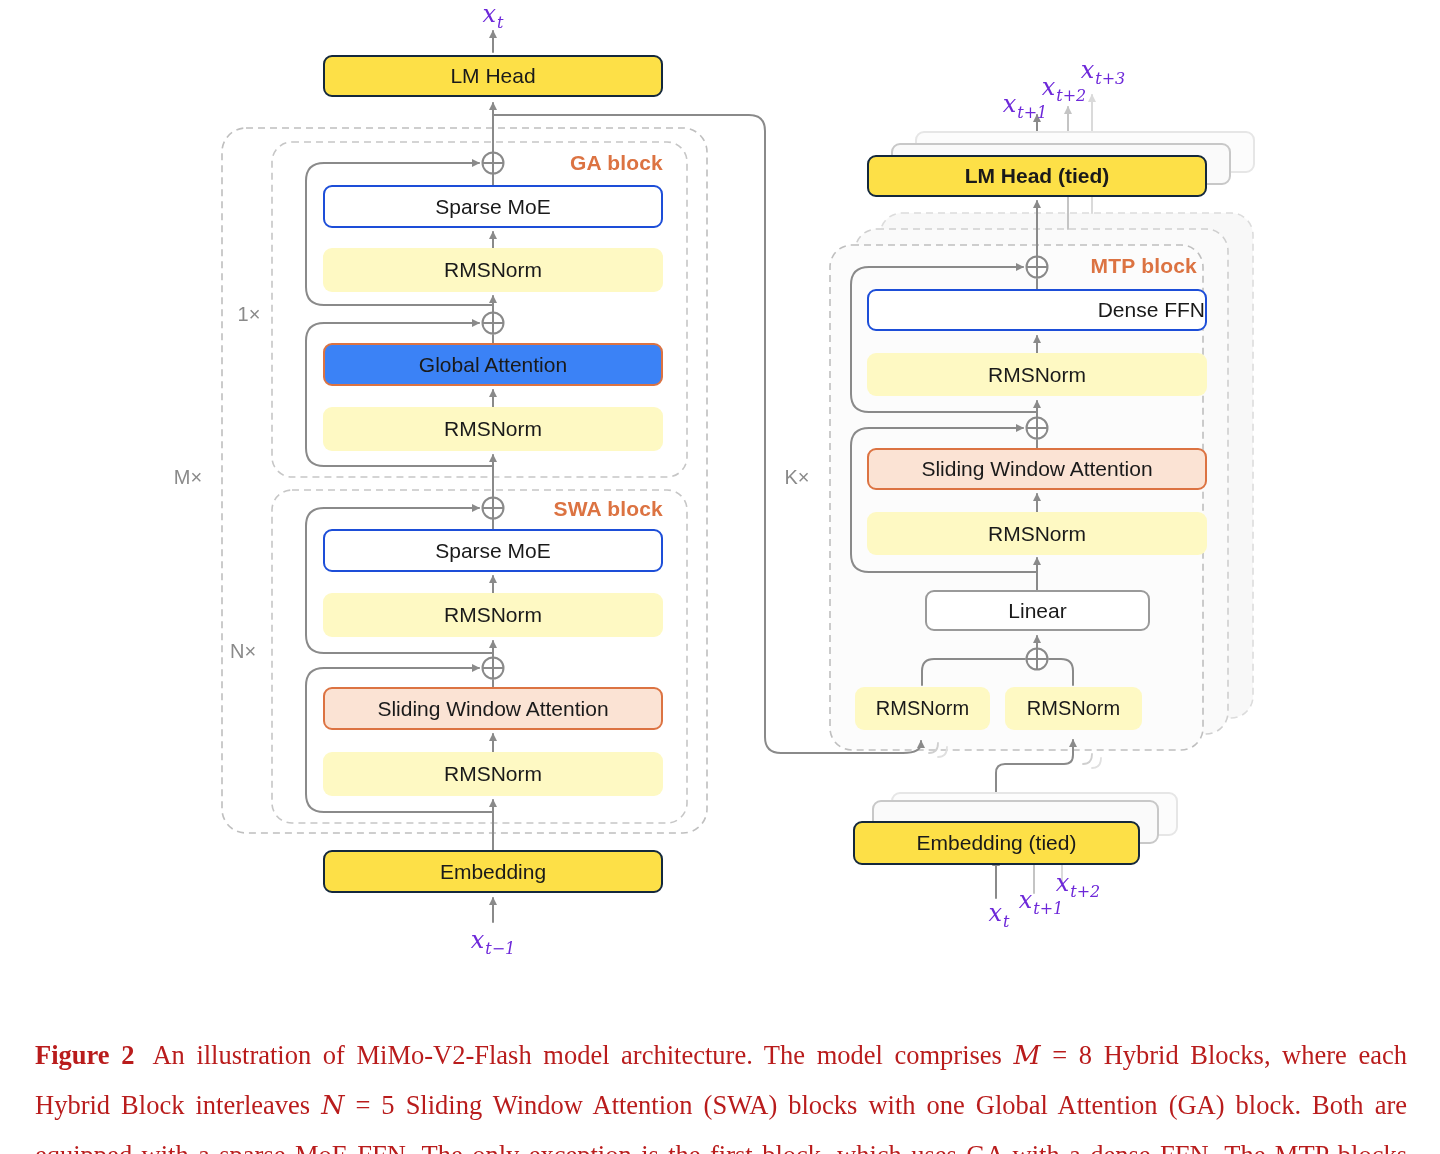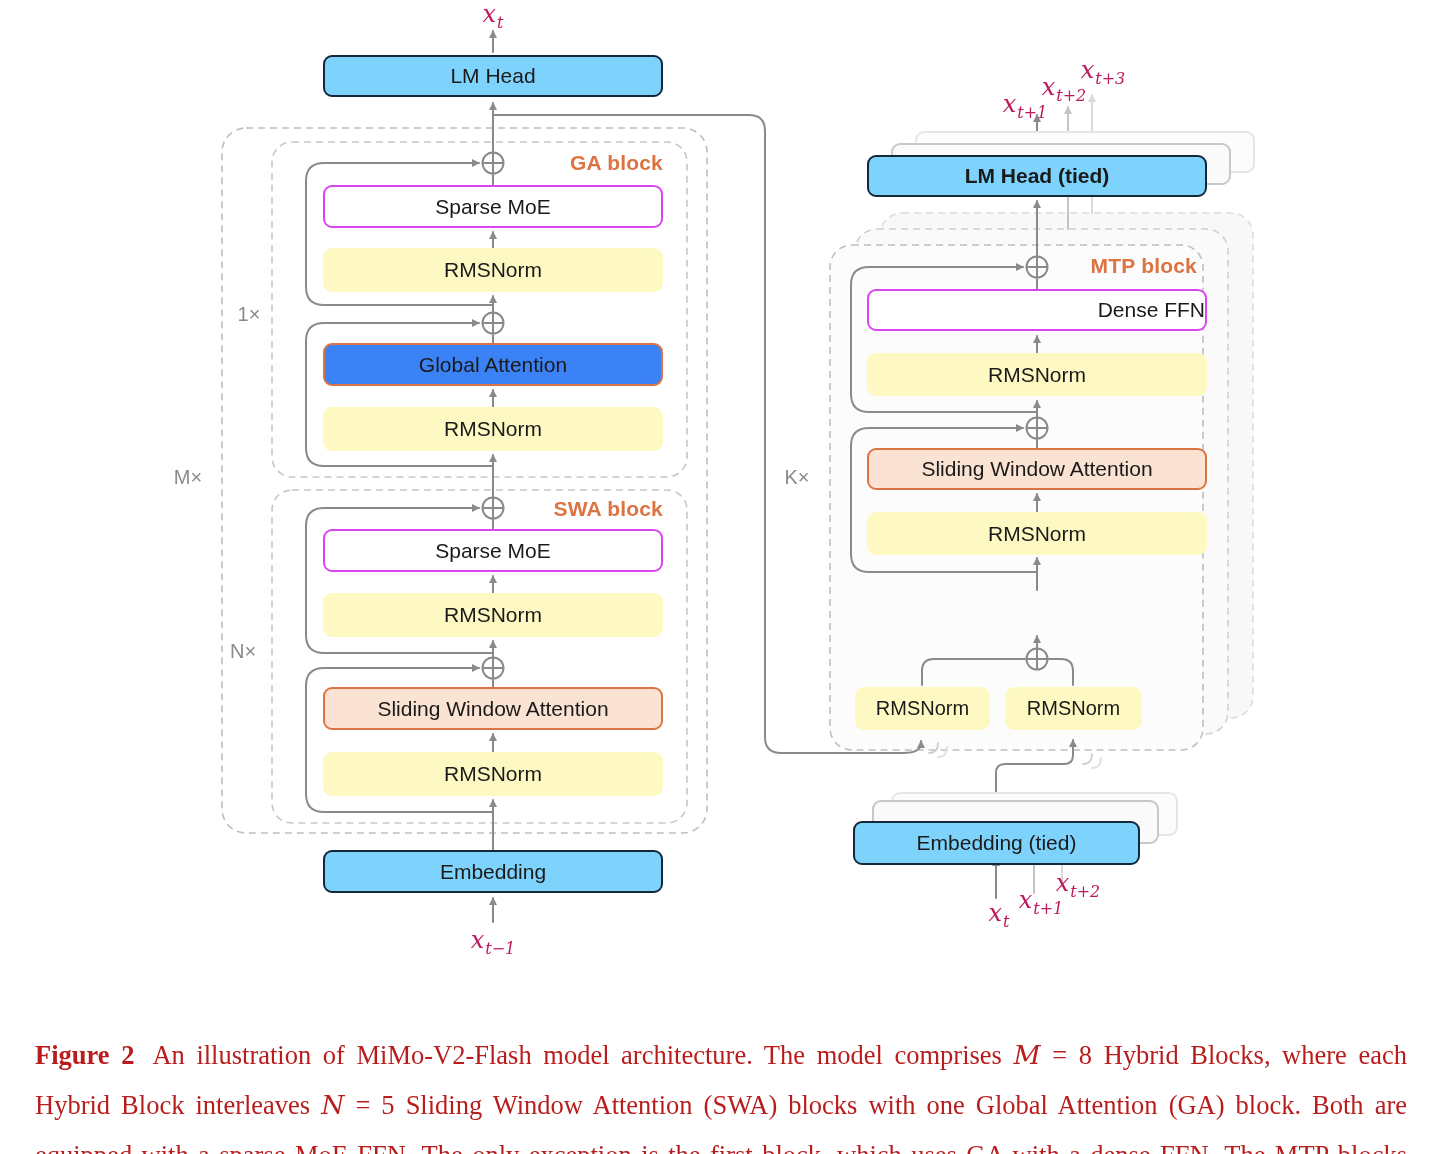--- a/index.html
+++ b/index.html
@@ -4,35 +4,35 @@
 <style>
   html,body{margin:0;padding:0;background:#ffffff;}
   #figure{position:relative;width:1440px;height:1154px;background:#ffffff;overflow:hidden;
           font-family:"Liberation Sans",sans-serif;}
   #diagram-svg{position:absolute;left:0;top:0;}
 
   .bx{position:absolute;display:flex;align-items:center;justify-content:center;
       box-sizing:border-box;border-radius:9px;font-size:21px;color:#1a1a1a;
       font-family:"Liberation Sans",sans-serif;white-space:nowrap;}
   .grey{background:#fef9c3;border:none;}
-  .head{background:#7dd3fc;border:2.5px solid #14283C;align-items:center;}
-  .moe{background:#ffffff;border:2px solid #d946ef;}
+  .head{background:#fde047;border:2.5px solid #14283C;align-items:center;}
+  .moe{background:#ffffff;border:2px solid #1d4ed8;}
   .attn-lite{background:#3b82f6;border:2px solid #DC7342;}
   .attn{background:#FBE3D4;border:2px solid #DC7342;}
   .linear{background:#ffffff;border:2px solid #9A9A9A;}
   .ghost1{background:#FAFAFA;border:2px solid #C8C8C8;}
   .ghost2{background:#FCFCFC;border:2px solid #E6E6E6;}
   .small-rms{font-size:20px;}
 
   .grp{position:absolute;width:210px;text-align:right;font-size:21px;font-weight:600;
        color:#DC7342;letter-spacing:.2px;}
   .mult{position:absolute;transform:translateX(-50%);font-size:20px;color:#8A8A8A;}
 
   .mx{position:absolute;transform:translateX(-50%);font-family:"DejaVu Serif",serif;
-      font-style:italic;font-size:24px;color:#be185d;white-space:nowrap;line-height:1;}
+      font-style:italic;font-size:24px;color:#6d28d9;white-space:nowrap;line-height:1;}
   .mx sub{font-size:16px;line-height:0;margin-left:1px;}
 
   #caption{position:absolute;left:35px;top:1030px;width:1372px;text-align:justify;
            font-family:"Liberation Serif",serif;font-size:26.5px;line-height:50px;color:#b91c1c;}
   .cap-tag{font-weight:700;margin-right:18px;}
   .cap-var{font-style:italic;font-family:"DejaVu Serif",serif;}
 </style>
 </head>
 <body>
 
@@ -199,20 +199,23 @@
     </div>
   <div class="bx grey" style="left:867px;top:353px;width:340px;height:43px;">
       <span>RMSNorm</span>
     </div>
   <div class="bx attn" style="left:867px;top:448px;width:340px;height:42px;">
       <span>Sliding Window Attention</span>
     </div>
   <div class="bx grey" style="left:867px;top:512px;width:340px;height:43px;">
       <span>RMSNorm</span>
     </div>
+  <div class="bx linear" style="left:925px;top:590px;width:225px;height:41px;">
+      <span>Linear</span>
+    </div>
   <div class="bx grey small-rms" style="left:855px;top:687px;width:135px;height:43px;">
       <span>RMSNorm</span>
     </div>
   <div class="bx grey small-rms" style="left:1005px;top:687px;width:137px;height:43px;">
       <span>RMSNorm</span>
     </div>
 
   <div class="bx ghost2" style="left:891px;top:792px;width:287px;height:44px;"></div>
   <div class="bx ghost1" style="left:872px;top:800px;width:287px;height:44px;"></div>
   <div class="bx head" style="left:853px;top:808px;width:287px;height:44px;margin-top:13px;">

